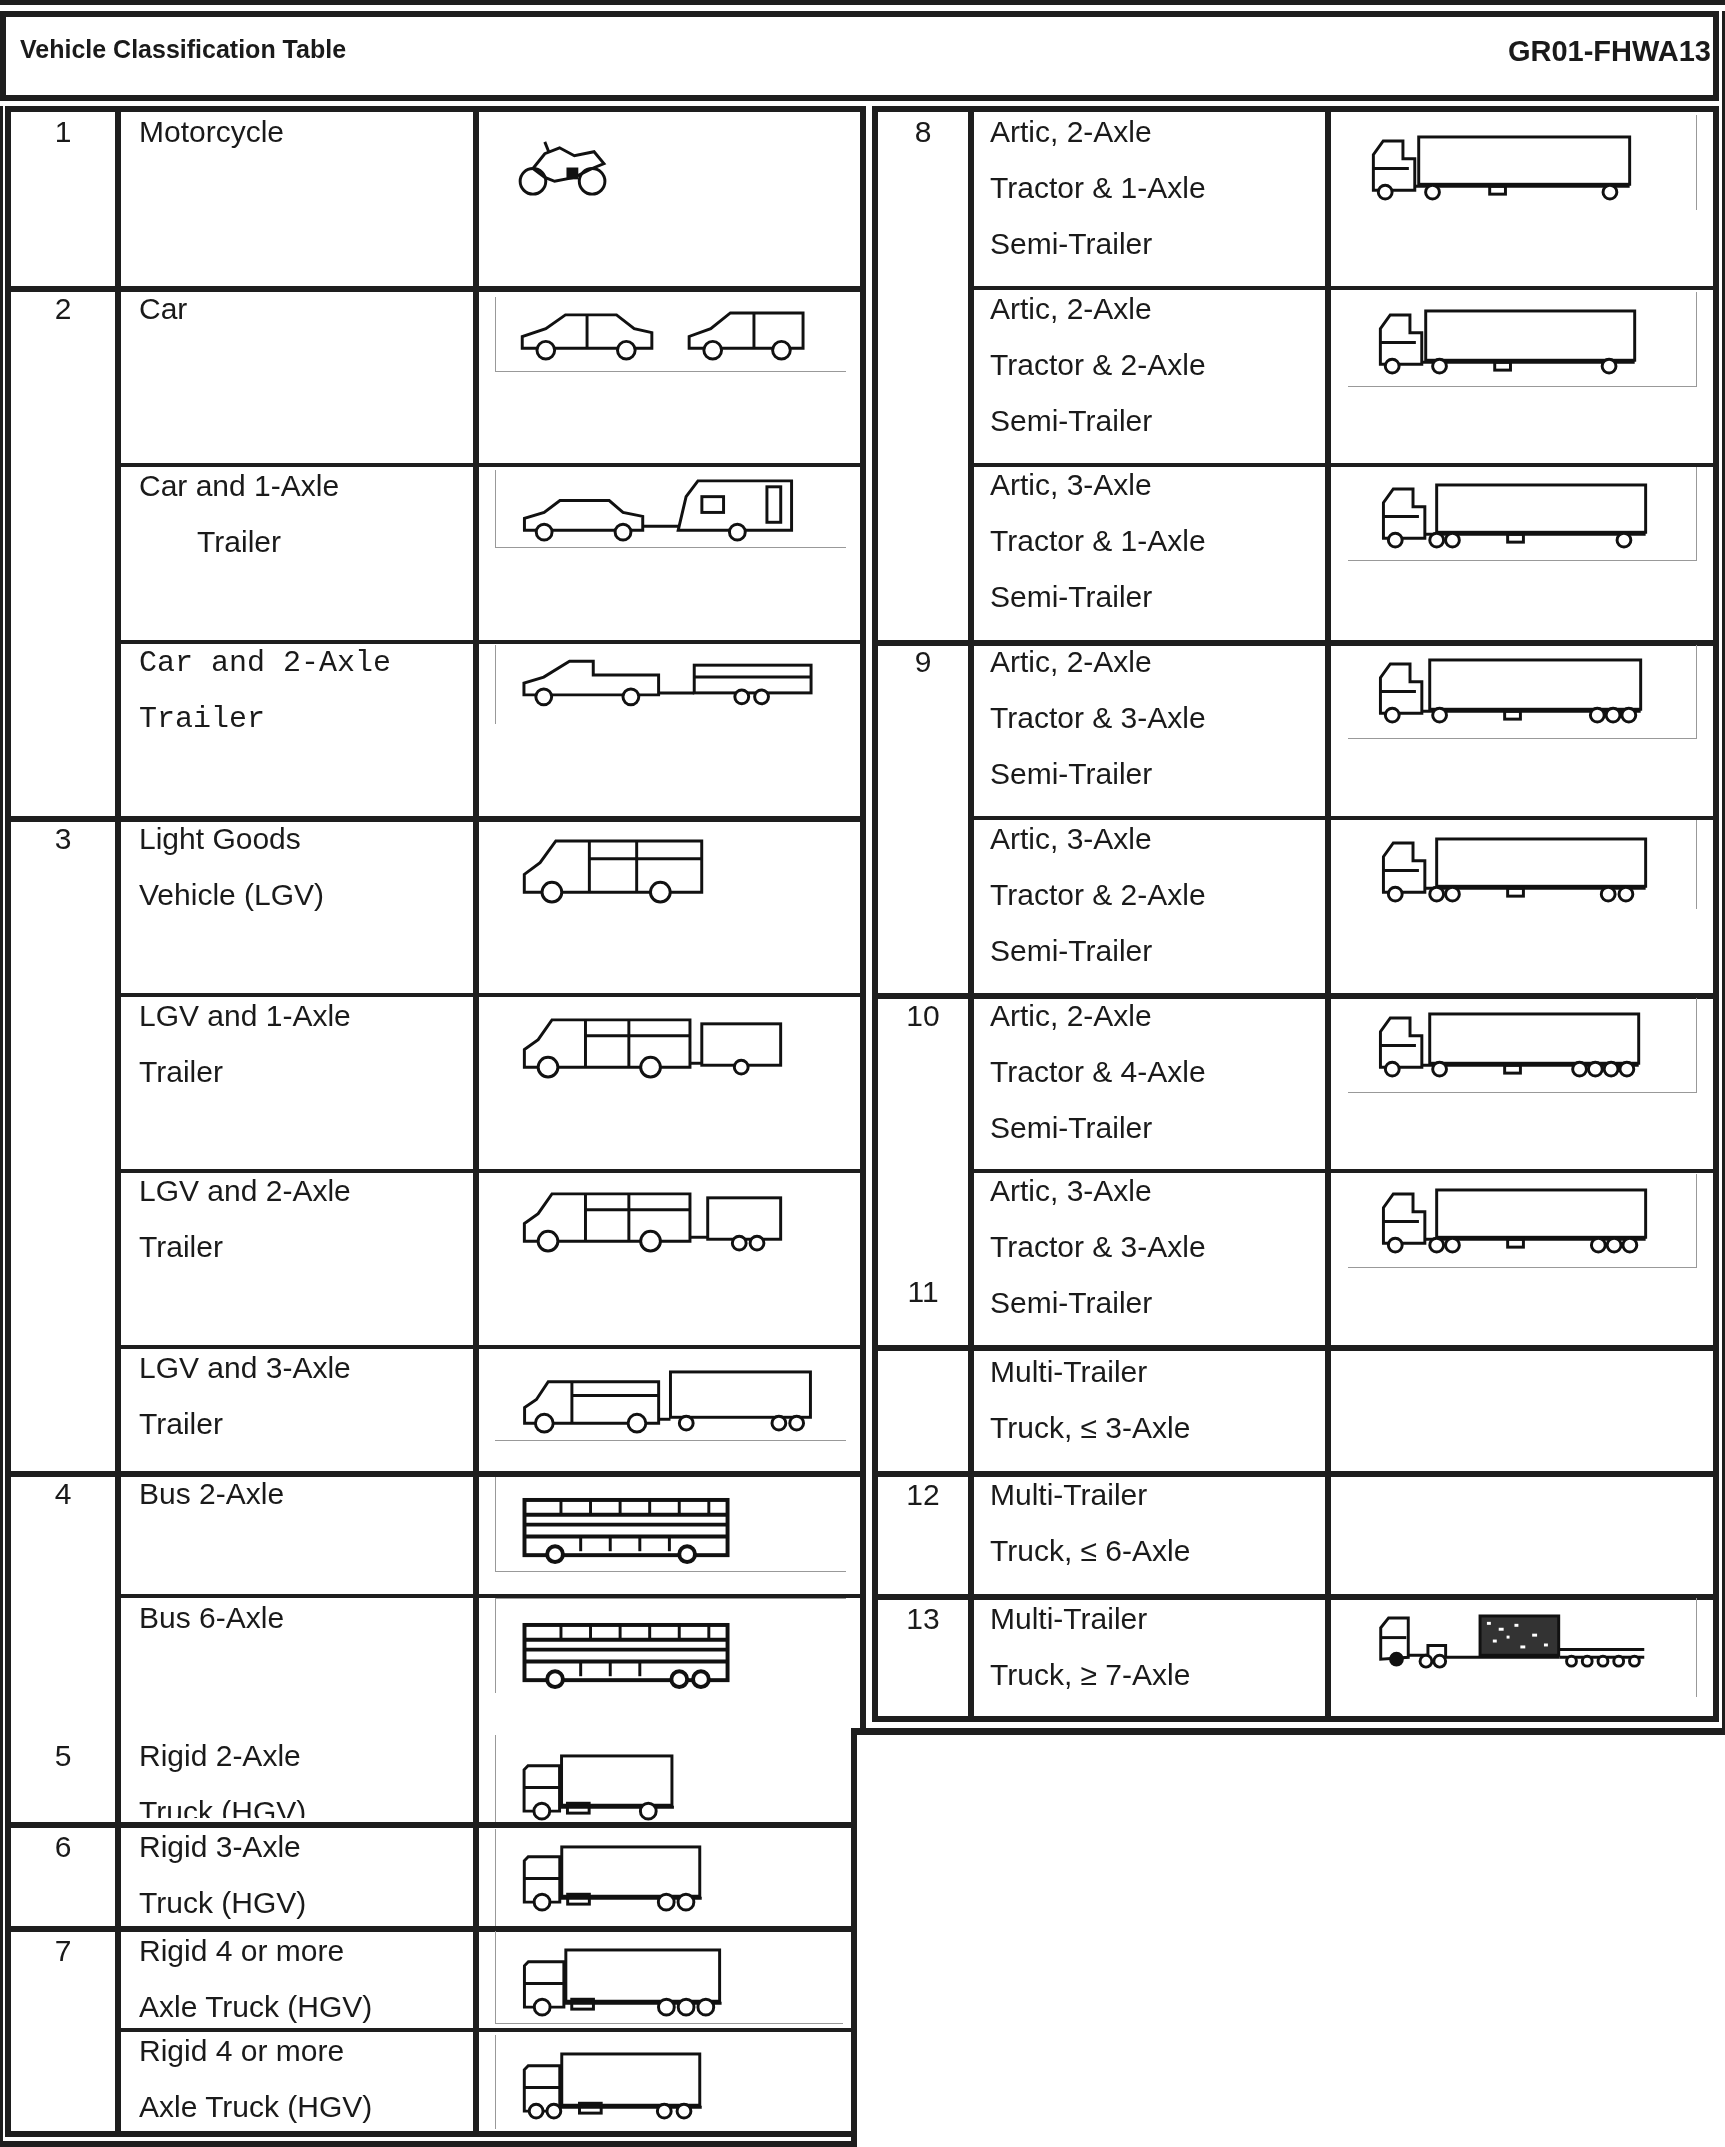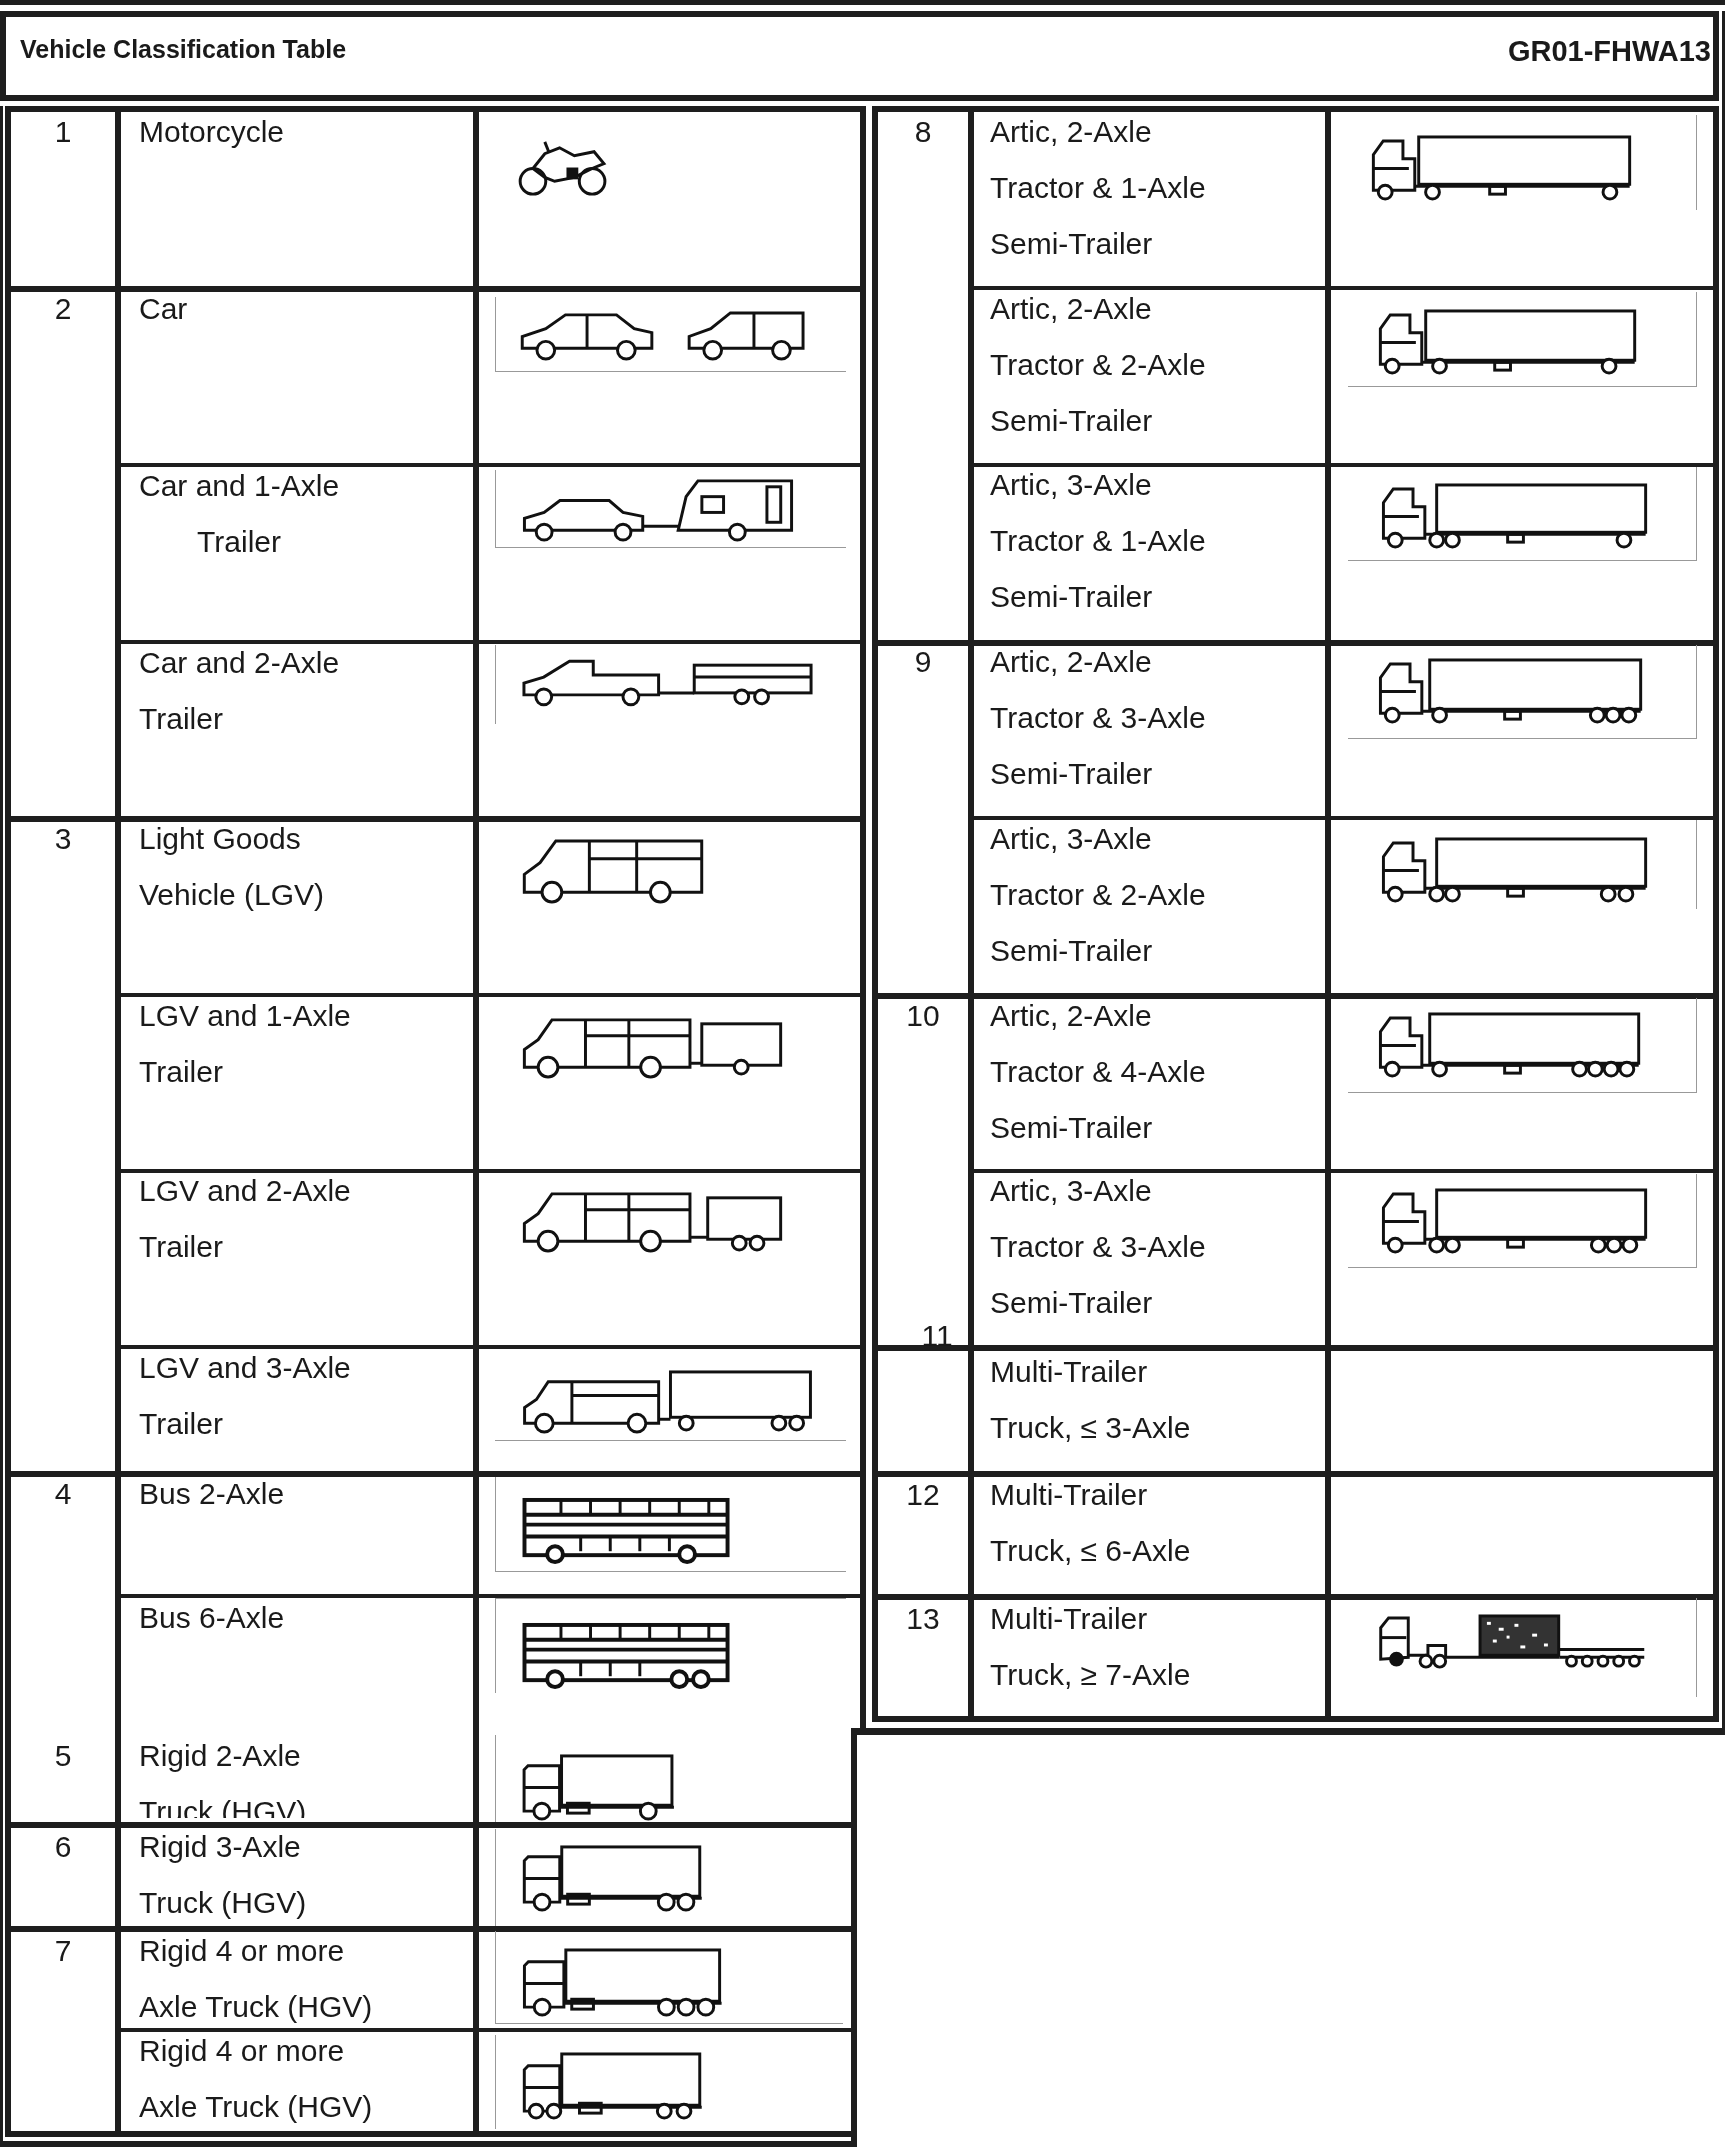--- a/index.html
+++ b/index.html
@@ -107,21 +107,21 @@
         <circle cx="104" cy="60" r="8" fill="#fff"></circle>
         <line x1="124" y1="54" x2="160" y2="54"></line>
         <path d="M160 58 L168 24 L180 8 L275 8 L275 58 Z"></path>
         <circle cx="220" cy="60" r="8" fill="#fff"></circle>
         <rect x="184" y="24" width="22" height="16"></rect>
         <rect x="250" y="14" width="14" height="36"></rect>
       </g>
     </svg>
 </div>
 
-<div class="abs txt" style="left:139px;top:635px;">
+<div class="abs txt" style="left:139px;top:635px;font-family:Liberation Mono, monospace;">
   <div>Car and 2-Axle</div>
   <div>Trailer</div>
 </div>
 <div class="faint" style="left:495px;top:645px;width:1px;height:79px;"></div>
 <div class="abs img" style="left:520px;top:657px;">
   <svg width="297" height="50" viewBox="0 0 300 50">
       <g fill="none" stroke="#111" stroke-width="3">
         <path d="M4 38 L4 26 L24 20 L50 4 L74 4 L74 18 L140 18 L140 38 Z"></path>
         <circle cx="24" cy="40" r="8" fill="#fff"></circle>
         <circle cx="112" cy="40" r="8" fill="#fff"></circle>
@@ -534,21 +534,21 @@
         <circle cx="58" cy="58" r="7" fill="#fff"></circle>
         <circle cx="74" cy="58" r="7" fill="#fff"></circle>
         <circle cx="222" cy="58" r="7" fill="#fff"></circle>
         <circle cx="238" cy="58" r="7" fill="#fff"></circle>
         <circle cx="254" cy="58" r="7" fill="#fff"></circle>
         <rect x="130" y="52" width="16" height="8"></rect>
       </g>
     </svg>
 </div>
 
-<div class="abs num" style="left:878px;top:1308px;width:90px;margin-left:14px;">11</div>
+<div class="abs num" style="left:878px;top:1264px;width:90px;">11</div>
 <div class="abs txt" style="left:990px;top:1344px;">
   <div>Multi-Trailer</div>
   <div>Truck, ≤ 3-Axle</div>
 </div>
 
 <div class="abs num" style="left:878px;top:1467px;width:90px;">12</div>
 <div class="abs txt" style="left:990px;top:1467px;">
   <div>Multi-Trailer</div>
   <div>Truck, ≤ 6-Axle</div>
 </div>

